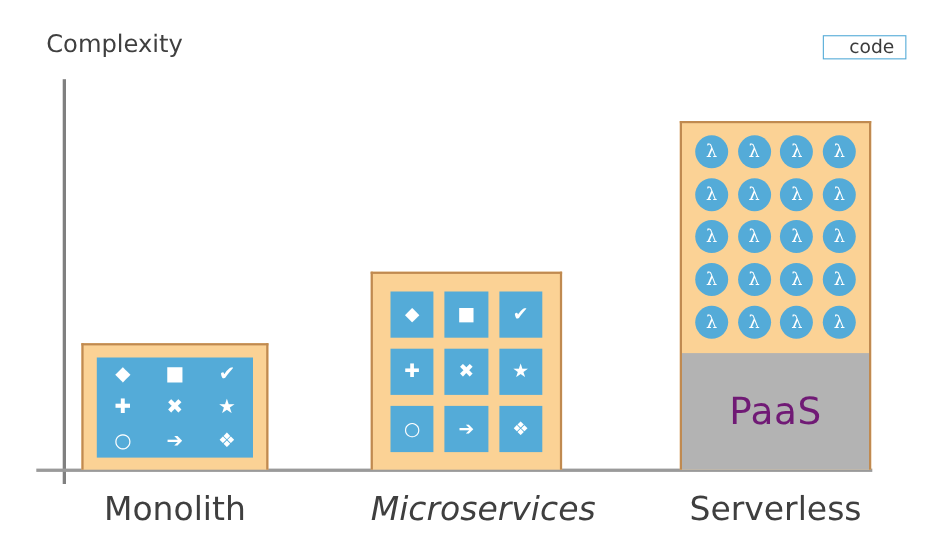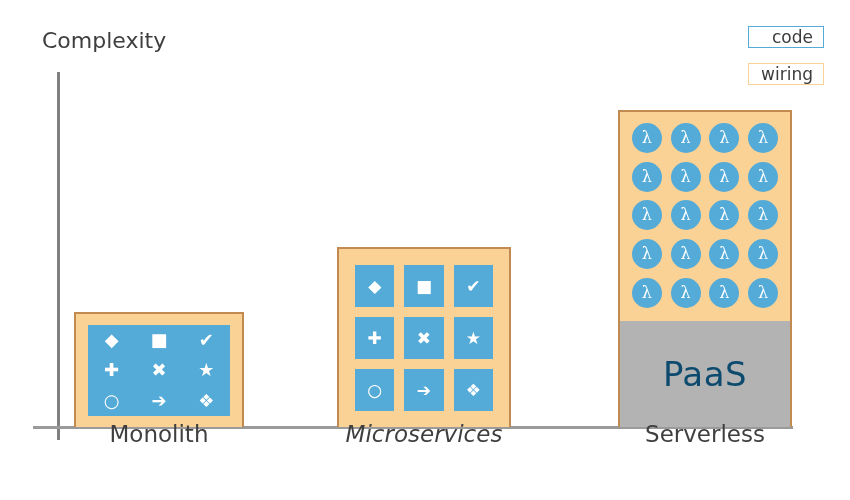--- a/index.html
+++ b/index.html
@@ -45,21 +45,21 @@
   }
 
   
   #legend {
     position: absolute;
     left: 692px;
     top: 26px;
   }
   .legend-row {
     display: flex;
-    align-items: flex-start;
+    align-items: flex-end;
     height: 28px;
     margin-bottom: 9px;
   }
   .legend-swatch {
     width: 56px;
   }
   .legend-label-box {
     width: 76px;
     background: #ffffff;
     display: flex;
@@ -170,54 +170,50 @@
   #paas-block {
     position: absolute;
     left: 0;
     right: 0;
     bottom: 0;
     height: 106px;
     background: #b3b3b3;
     display: flex;
     align-items: center;
     justify-content: center;
-    color: #0c4a6e;
+    color: #701a75;
     font-size: 34px;
     letter-spacing: 0.5px;
   }
 
   
   .cat-label {
     position: absolute;
-    top: 421px;
+    top: 446px;
     text-align: center;
-    font-size: 23px;
+    font-size: 30px;
     color: #3f3f3f;
     white-space: nowrap;
   }
   #cat-monolith      { left: 74px;  width: 170px; }
   #cat-microservices { left: 337px; width: 174px; font-style: italic; }
   #cat-serverless    { left: 618px; width: 174px; }
 </style>
 </head>
 <body>
 
 <div id="y-axis"></div>
 <div id="x-axis"></div>
 
 <div id="y-axis-title">Complexity</div>
 
 <div id="legend">
   <div class="legend-row code">
     <div class="legend-swatch"></div>
     <div class="legend-label-box">code</div>
-  </div>
-  <div class="legend-row wiring">
-    <div class="legend-swatch"></div>
-    <div class="legend-label-box">wiring</div>
   </div>
 </div>
 
 <div class="bar" id="bar-monolith">
   <div id="monolith-block">
     <span class="glyph">◆</span>
     <span class="glyph">■</span>
     <span class="glyph">✔</span>
     <span class="glyph">✚</span>
     <span class="glyph">✖</span>

